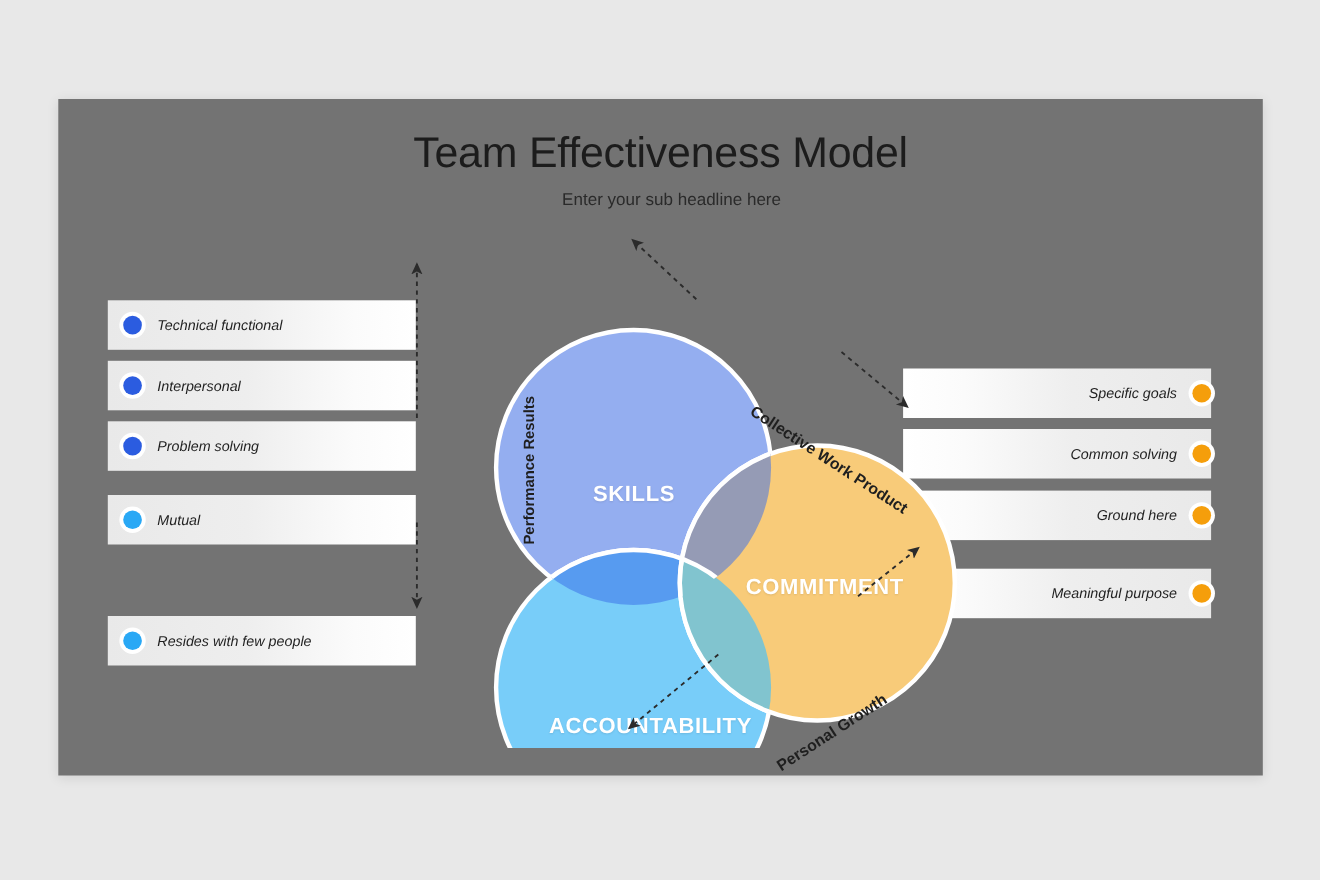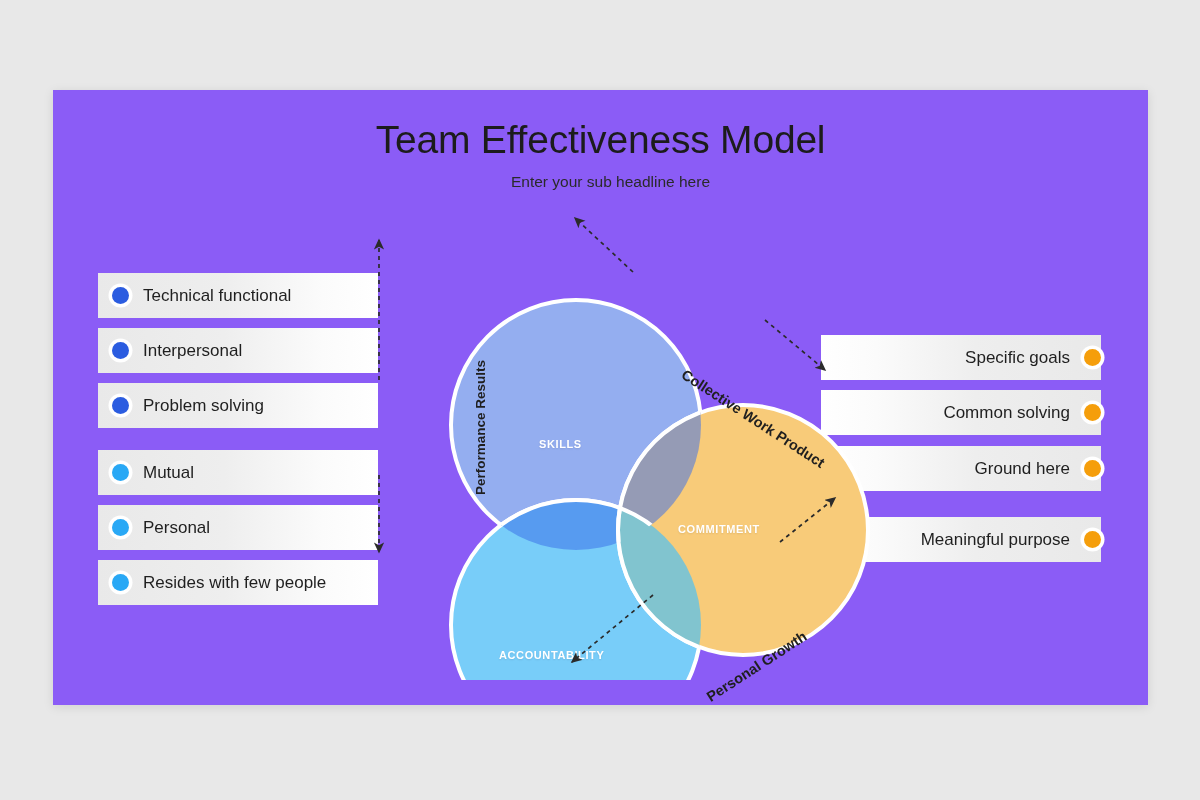--- a/index.html
+++ b/index.html
@@ -6,21 +6,21 @@
   html, body {
     width: 1200px; height: 800px;
     background: #e8e8e8;
     font-family: "Liberation Sans", sans-serif;
     overflow: hidden;
   }
   #slide-card {
     position: absolute;
     left: 53px; top: 90px;
     width: 1095px; height: 615px;
-    background: #8b5cf6;
+    background: #737373;
     box-shadow: 0 2px 10px rgba(0,0,0,0.10);
   }
 
   
   #page-title {
     position: absolute; left: 0; top: 28px; width: 100%;
     text-align: center;
     font-size: 39px; font-weight: 400; color: #1c1c1c;
     letter-spacing: -0.2px;
   }
@@ -48,28 +48,28 @@
     background: linear-gradient(to left, #e9e9e9 0%, #eeeeee 45%, #fbfbfb 80%, #ffffff 100%);
     gap: 14px;
     justify-content: flex-end;
   }
   .dot {
     width: 17px; height: 17px; border-radius: 50%;
     flex: 0 0 auto;
     box-shadow: 0 0 0 3.5px #ffffff, 0 1px 3px rgba(0,0,0,0.22);
   }
   .row-label {
-    font-size: 17px; color: #1f1f1f; white-space: nowrap;
+    font-size: 13px; color: #1f1f1f; white-space: nowrap; font-style: italic;
   }
 
   
   #venn { position: absolute; left: 368px; top: 120px; width: 460px; height: 470px; }
   .venn-title {
     position: absolute;
-    font-size: 11px; font-weight: bold; color: #ffffff;
+    font-size: 20px; font-weight: bold; color: #ffffff;
     letter-spacing: 0.6px; white-space: nowrap;
     text-shadow: 0 1px 2px rgba(0,0,0,0.10);
   }
 
   
   #perf-axis-label {
     position: absolute; left: 360px; top: 330px;
     transform: rotate(-90deg); transform-origin: center;
     font-size: 13.5px; font-weight: bold; color: #1f1f1f;
     white-space: nowrap;
@@ -98,24 +98,20 @@
     <span class="dot" style="background:#2b5ce0"></span>
     <span class="row-label">Interpersonal</span>
   </div>
   <div class="row row-left" style="top:293px">
     <span class="dot" style="background:#2b5ce0"></span>
     <span class="row-label">Problem solving</span>
   </div>
   <div class="row row-left" style="top:360px">
     <span class="dot" style="background:#29a8f5"></span>
     <span class="row-label">Mutual</span>
-  </div>
-  <div class="row row-left" style="top:415px">
-    <span class="dot" style="background:#29a8f5"></span>
-    <span class="row-label">Personal</span>
   </div>
   <div class="row row-left" style="top:470px">
     <span class="dot" style="background:#29a8f5"></span>
     <span class="row-label">Resides with few people</span>
   </div>
 
   <div class="row row-right" style="top:245px">
     <span class="row-label">Specific goals</span>
     <span class="dot" style="background:#f59e0b"></span>
   </div>

